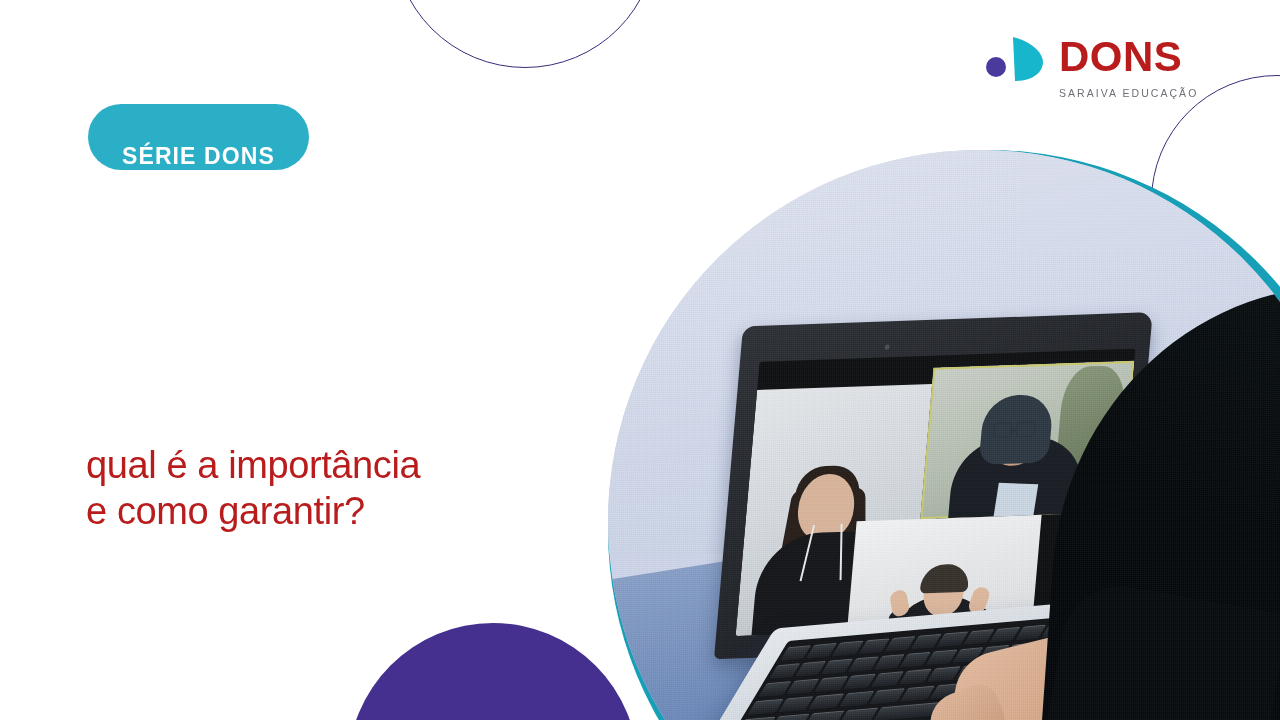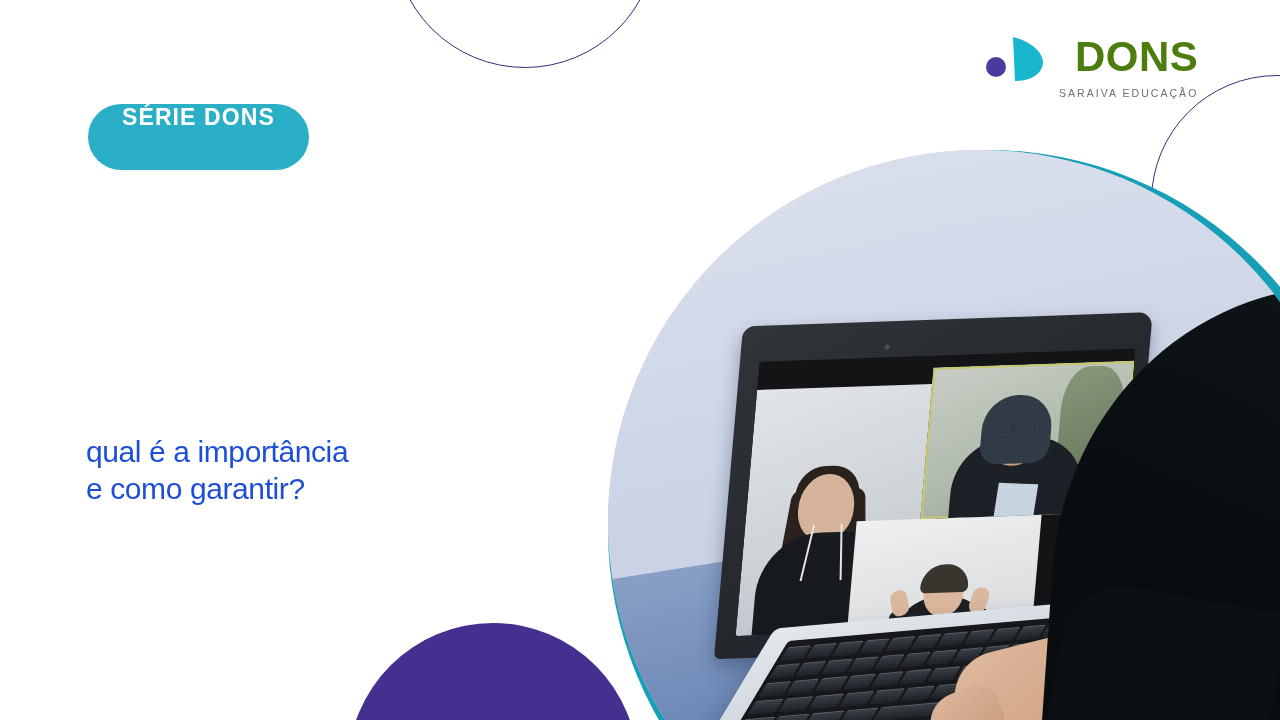--- a/index.html
+++ b/index.html
@@ -383,21 +383,21 @@
   }
 
   
   #badge {
     position: absolute;
     left: 88px;
     top: 104px;
     height: 66px;
     padding: 0 34px;
     display: flex;
-    align-items: flex-start;
+    align-items: flex-end;
     border-radius: 33px;
     background: #2bafc6;
     box-sizing: border-box;
   }
   #badge-label {
     color: #ffffff;
     font-size: 23px;
     font-weight: 700;
     letter-spacing: 1.1px;
     white-space: nowrap;
@@ -414,47 +414,46 @@
     font-weight: 700;
     letter-spacing: -1.6px;
     white-space: pre-line;
   }
 
   #subheadline {
     position: absolute;
     left: 86px;
     top: 404px;
     width: 620px;
-    color: #1d4ed8;
-    font-size: 30px;
+    color: #b91c1c;
+    font-size: 38px;
     line-height: 1.22;
     font-weight: 400;
     letter-spacing: -0.4px;
     white-space: pre-line;
   }
 
   
   #logo {
     position: absolute;
     left: 985px;
     top: 34px;
     display: flex;
     align-items: flex-start;
     gap: 12px;
   }
   #logo-mark { width: 62px; height: 50px; display: block; }
   #logo-text-block { display: flex; flex-direction: column; }
   #logo-wordmark {
-    color: #4d7c0f;
+    color: #b91c1c;
     font-size: 42px;
     font-weight: 700;
     letter-spacing: 0.5px;
     line-height: 1;
     margin-top: 2px;
-    text-align: right;
   }
   #logo-tagline {
     color: #6c6f74;
     font-size: 10.5px;
     font-weight: 400;
     letter-spacing: 2.05px;
     margin-top: 9px;
     text-align: right;
   }
 </style>

